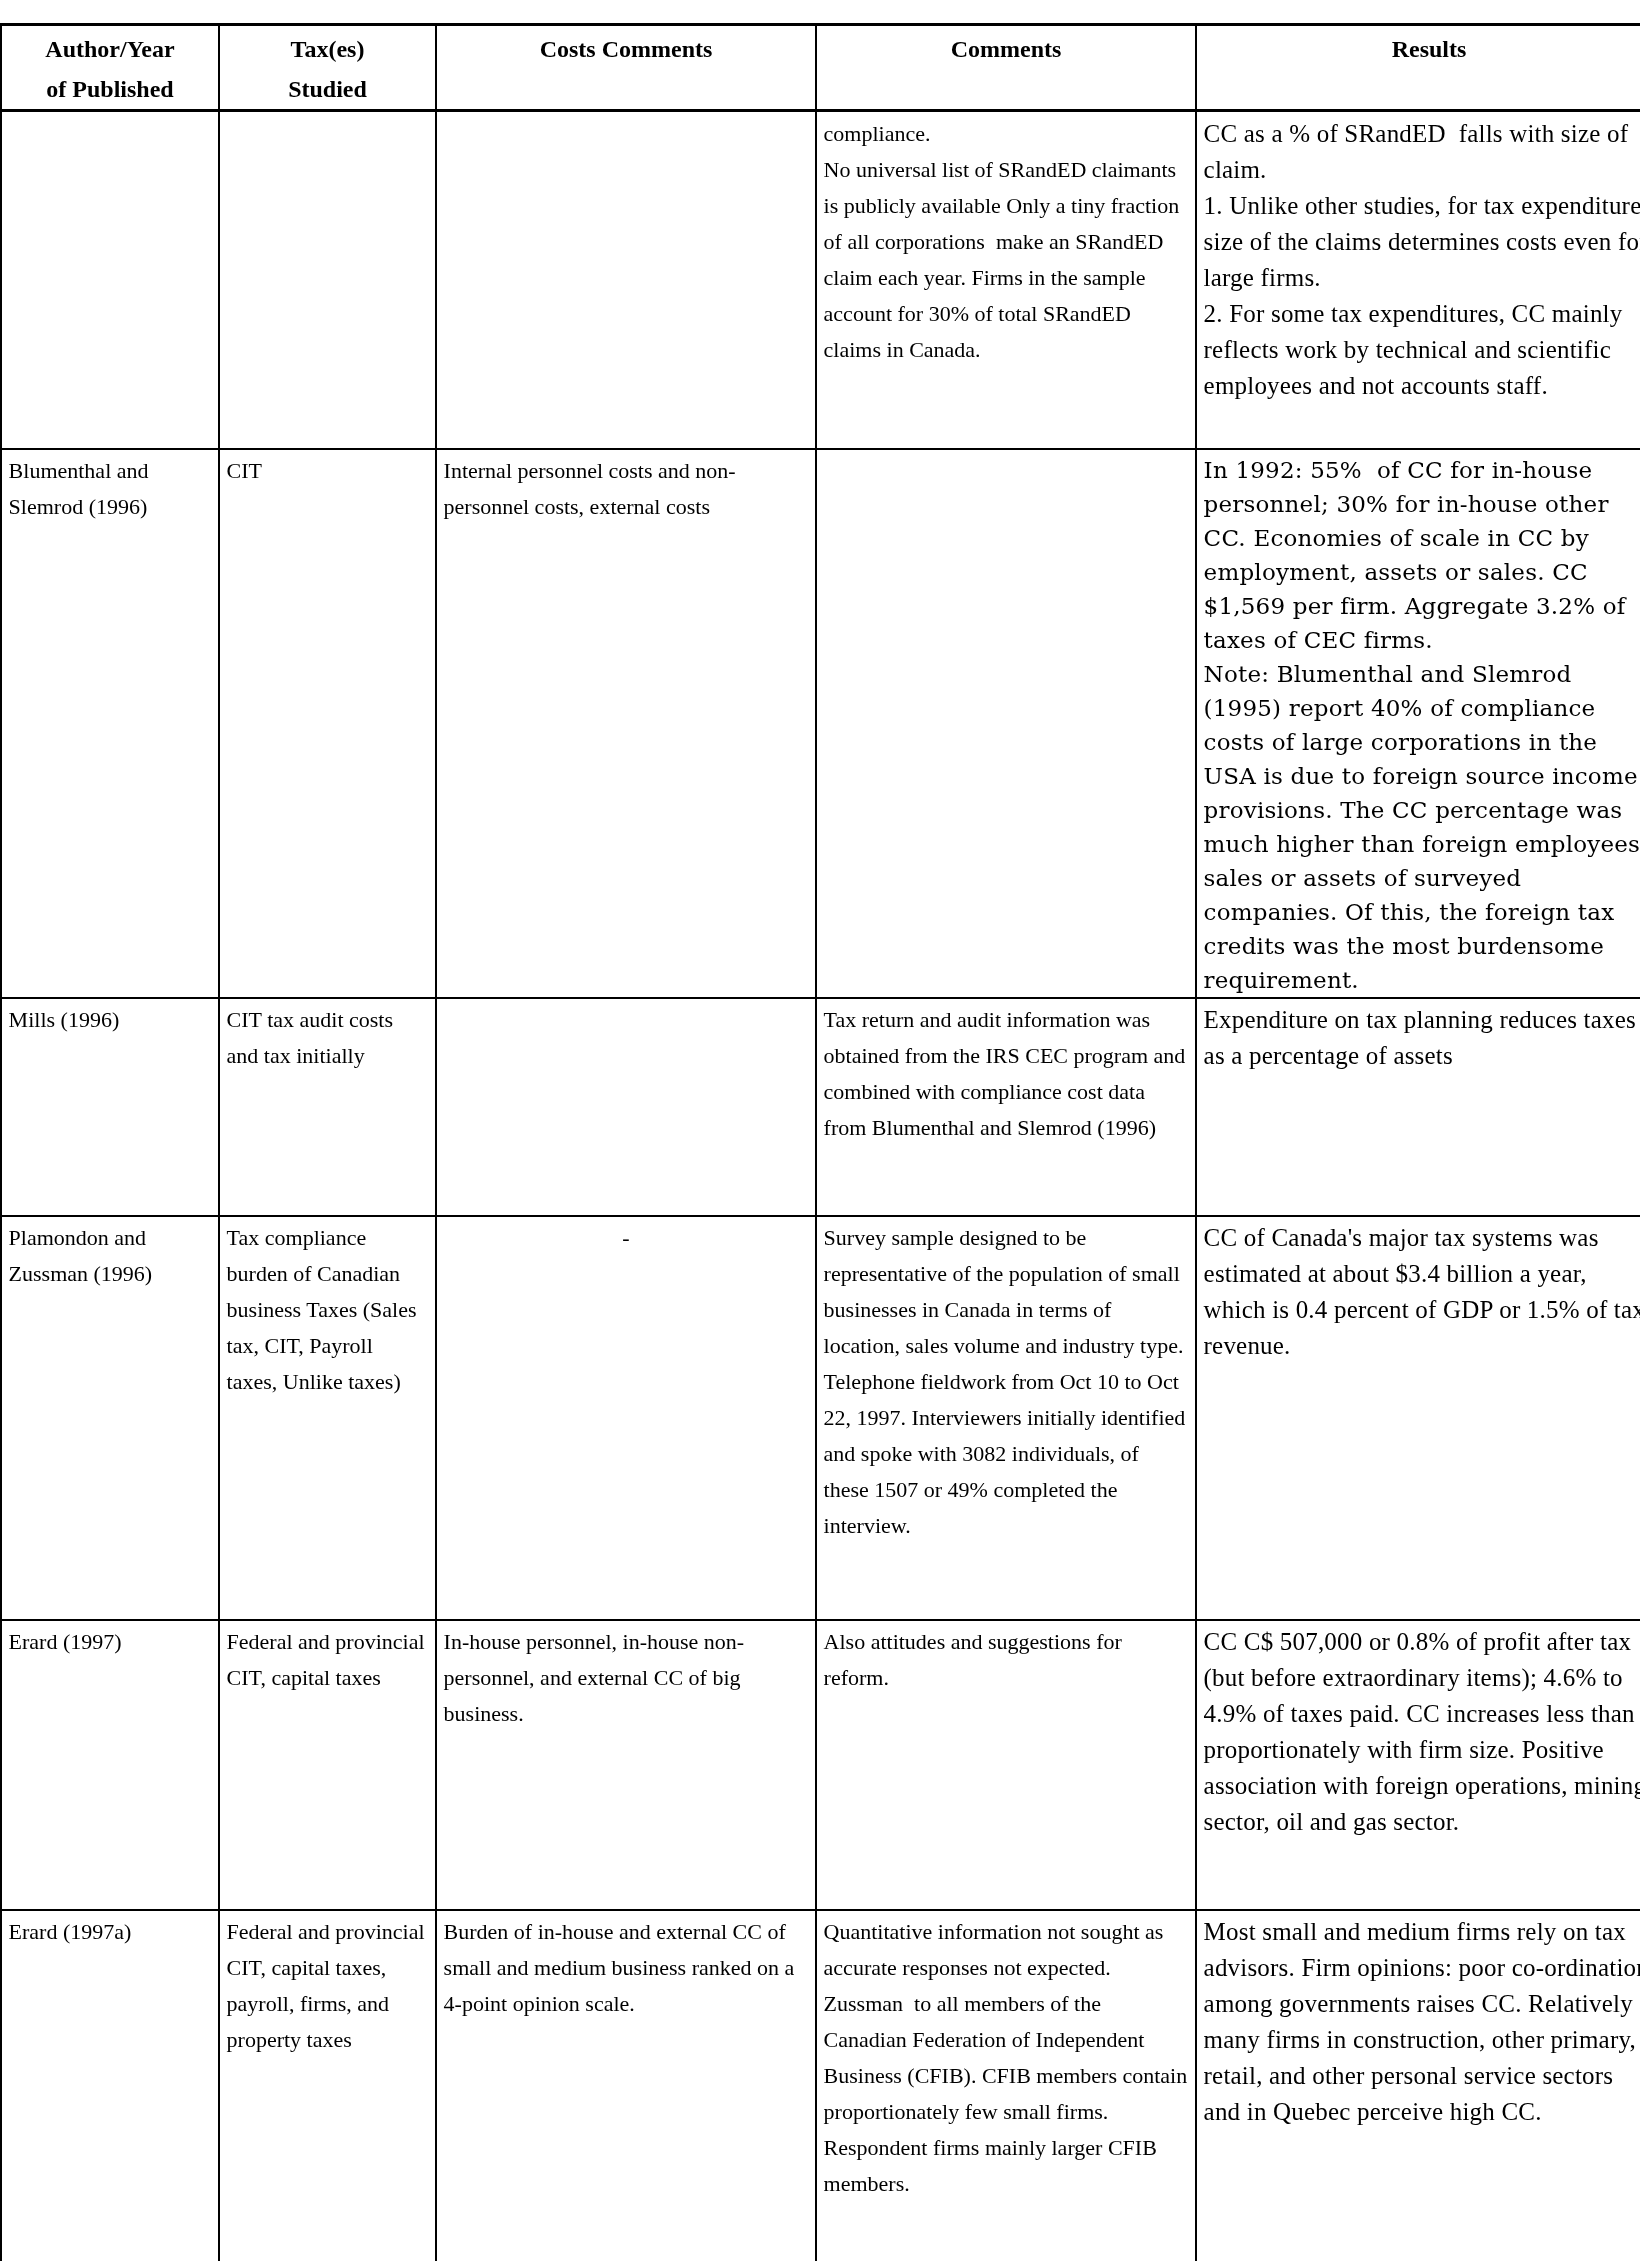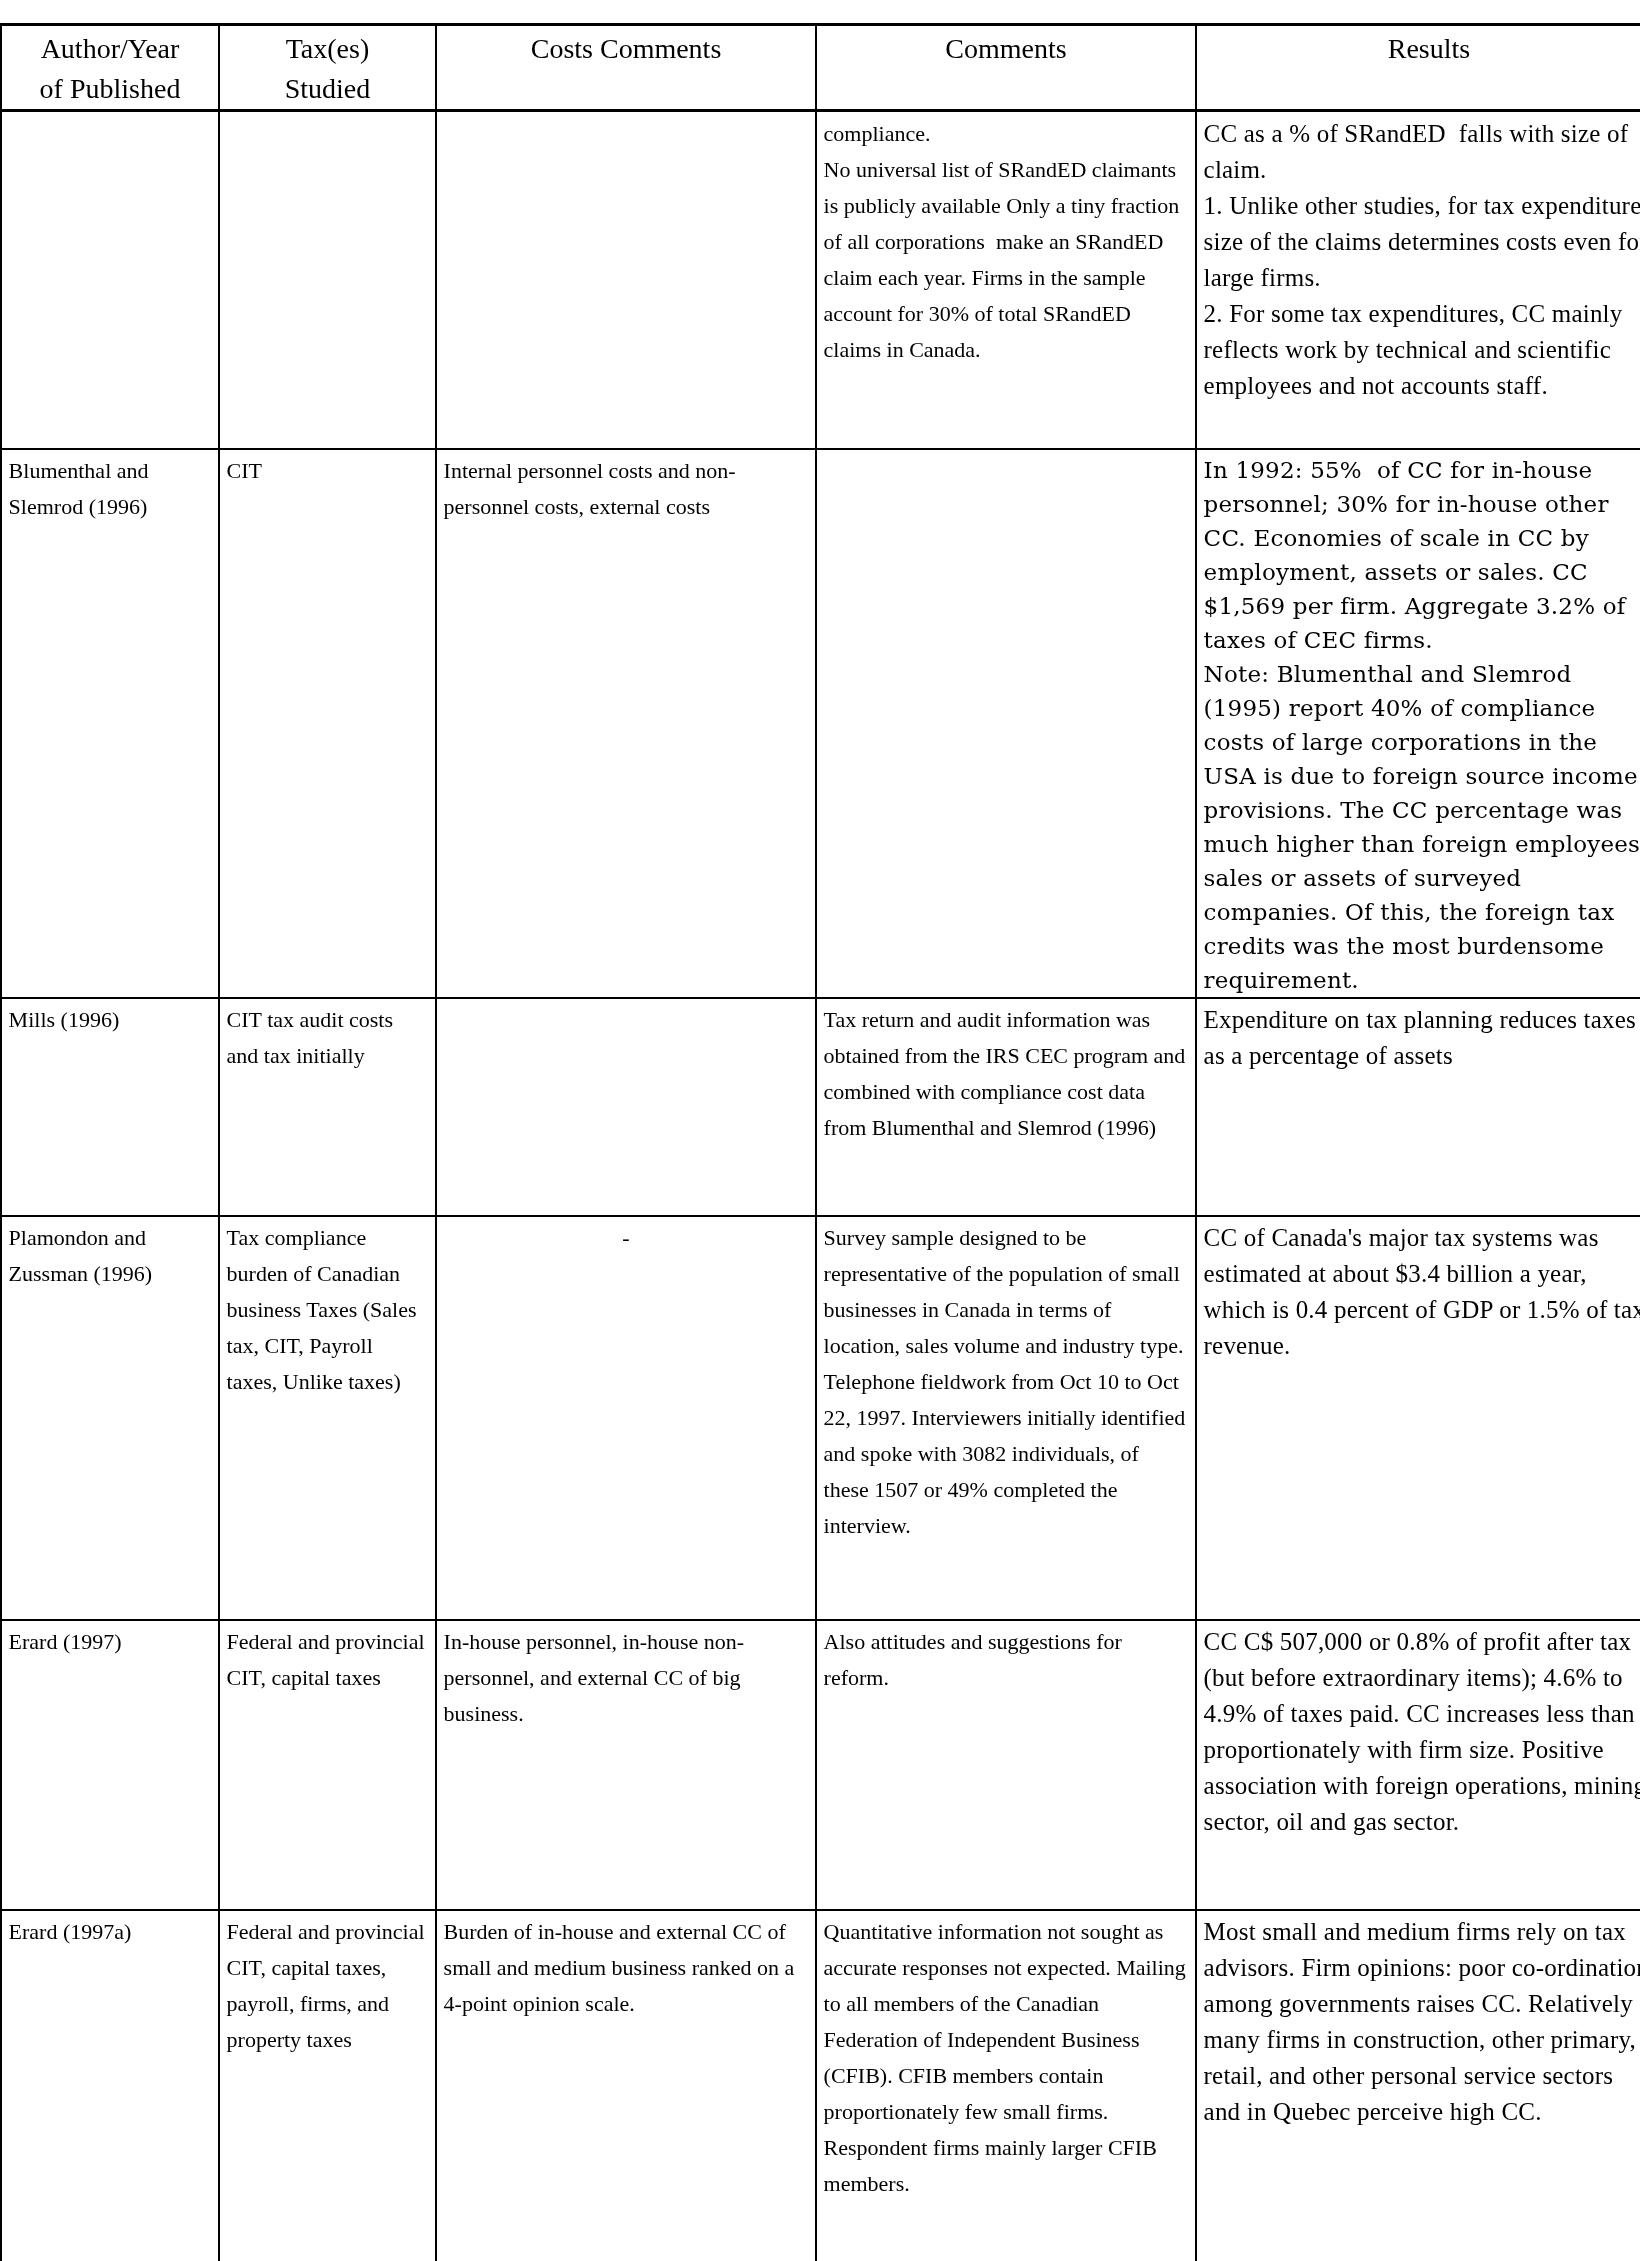--- a/index.html
+++ b/index.html
@@ -11,21 +11,21 @@
     font-family: "Liberation Serif", "DejaVu Serif", serif;
     color: #000;
   }
   .tbl th, .tbl td {
     border: 2.5px solid #000;
     vertical-align: top;
     padding: 3.3px 6.6px 0 6.6px;
     overflow: hidden;
   }
   .tbl th {
-    font-weight: normal; font-size: 28px; line-height: 40px;
+    font-weight: bold; font-size: 24px; line-height: 40px;
     text-align: center; padding-top: 3.3px;
     border-top-width: 3.3px; border-bottom-width: 3.3px;
   }
   .tbl td { font-size: 22px; line-height: 36px; }
   .tbl td.results { font-family: "DejaVu Serif", "Liberation Serif", serif; font-size: 23px; line-height: 34px; letter-spacing: 0.2px; }
   .tbl td.results.narrow { font-family: "Liberation Serif", serif; font-size: 25px; line-height: 36px; }
   .tbl td.center { text-align: center; }
   .tbl td:first-child, .tbl th:first-child { border-left-width: 2.5px; }
   .line { display: block; white-space: pre-wrap; }
   .tbl td:last-child, .tbl th:last-child { border-right: none; }
@@ -156,21 +156,21 @@
       <td>
           <span class="line">Erard (1997a)</span>
         </td>
       <td>
           <span class="line">Federal and provincial CIT, capital taxes, payroll, firms, and property taxes</span>
         </td>
       <td>
           <span class="line">Burden of in-house and external CC of small and medium business ranked on a 4-point opinion scale.</span>
         </td>
       <td>
-          <span class="line">Quantitative information not sought as accurate responses not expected. Mailing  to all members of the Canadian Federation of Independent Business (CFIB). CFIB members contain proportionately few small firms. Respondent firms mainly larger CFIB members.</span>
+          <span class="line">Quantitative information not sought as accurate responses not expected. Zussman  to all members of the Canadian Federation of Independent Business (CFIB). CFIB members contain proportionately few small firms. Respondent firms mainly larger CFIB members.</span>
         </td>
       <td class="results narrow">
           <span class="line">Most small and medium firms rely on tax advisors. Firm opinions: poor co-ordination among governments raises CC. Relatively many firms in construction, other primary, retail, and other personal service sectors and in Quebec perceive high CC.</span>
         </td>
     </tr>
   </tbody>
 </table>
 
 
 </body></html>

